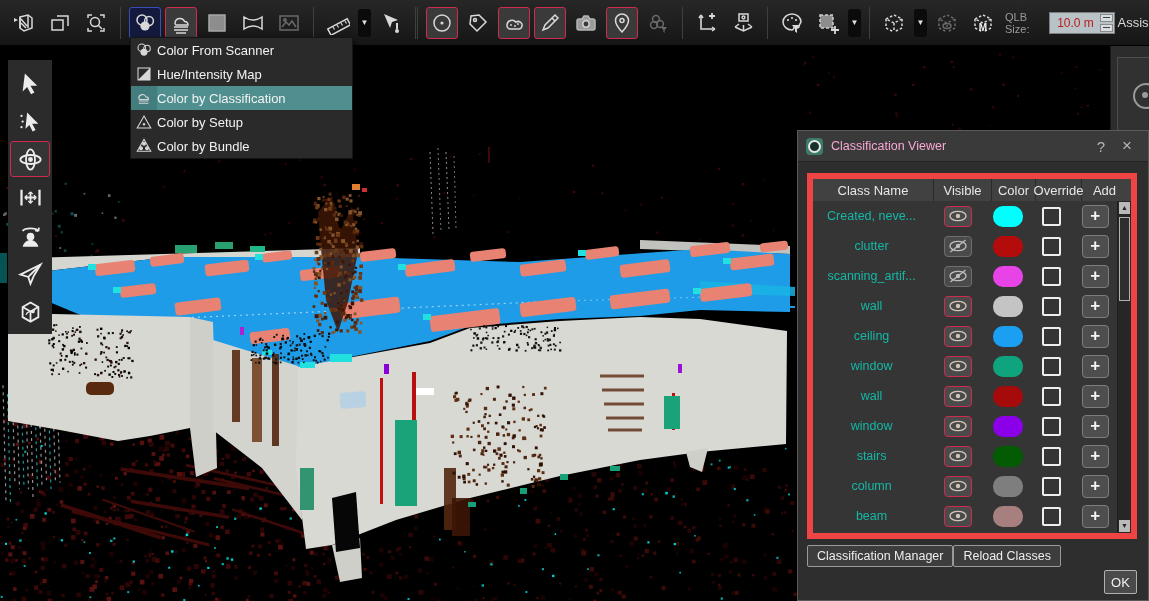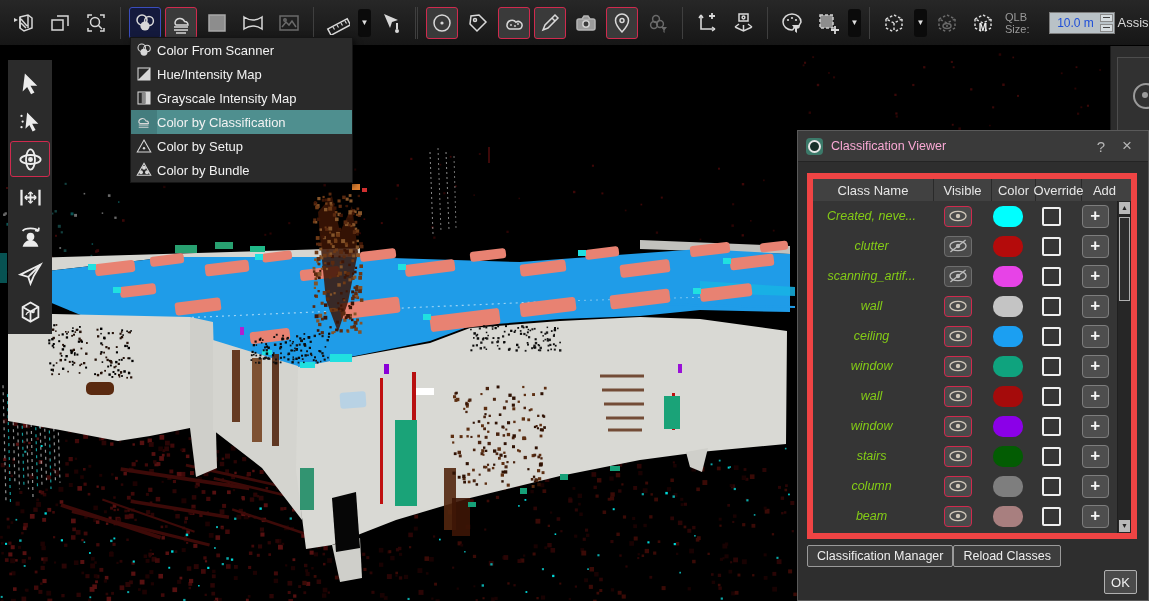--- a/index.html
+++ b/index.html
@@ -16,21 +16,21 @@
   .tbtn.dim svg{stroke:#6a6a6a;}
   .tbtn.dim svg .f{fill:#6a6a6a;}
   .tbtn svg .f{fill:#d8d8d8;stroke:none;}
   .tbtn.act-red{border-color:#d02a4e;background:#3a3a3a;}
   .tbtn.act-blue{border-color:#3a4dbd;background:#141a3d;}
   .dd{width:13px;height:28px;background:#0b0b0b;border-radius:3px;margin:0 2px;flex:none;
       display:flex;align-items:center;justify-content:center;color:#e0e0e0;font-size:8px;}
   .qlb{font-size:11px;line-height:12px;color:#9a9a9a;margin:0 20px 0 4px;flex:none;}
   .qlb-input{width:64px;height:20px;background:#b9c2c7;border:1px solid #7d7d7d;flex:none;
              display:flex;align-items:center;}
-  .qlb-input .val{flex:1;color:#1d4ed8;font-size:12px;text-align:center;}
+  .qlb-input .val{flex:1;color:#b91c1c;font-size:12px;text-align:center;}
   .spin{width:13px;height:18px;margin-right:1px;display:flex;flex-direction:column;gap:2px;flex:none;}
   .spin i{flex:1;background:#d6dcdf;border:1px solid #8a8a8a;position:relative;}
   .spin i:after{content:"";position:absolute;left:2px;right:2px;top:45%;height:1px;background:#444;}
   .assis{font-size:13px;color:#d8d8d8;margin-left:2px;flex:none;}
   
   .viewport{position:absolute;left:0;top:45px;width:1110px;height:556px;z-index:1;background:#000;}
   
   .ltools{position:absolute;left:8px;top:60px;width:44px;background:#2b2b2b;z-index:20;
           display:flex;flex-direction:column;align-items:center;padding:4px 0;}
   .ltool{width:38px;height:34px;margin:1px 0;border-radius:3px;border:1px solid transparent;
@@ -59,21 +59,21 @@
   .ptitle .phelp,.ptitle .pclose{color:#b5b5b5;font-size:15px;width:26px;text-align:center;flex:none;}
   .ptitle .pclose{font-size:17px;}
   .table{position:absolute;left:9px;top:42px;width:330px;height:366px;background:#353535;
          border:6px solid #ef4444;box-sizing:border-box;}
   .thead{display:flex;height:22px;background:#414141;color:#e6e6e6;font-size:13px;}
   .th{display:flex;align-items:center;justify-content:center;border-right:1px solid #2a2a2a;box-sizing:border-box;}
   .tbody{position:absolute;top:22px;left:0;right:14px;bottom:0;overflow:hidden;}
   .trow{display:flex;height:30px;align-items:center;}
   .c{display:flex;align-items:center;justify-content:center;box-sizing:border-box;}
   .w-name{width:121px;}.w-vis{width:58px;}.w-col{width:44px;}.w-ovr{width:46px;}.w-add{width:45px;}
-  .cname{color:#84cc16;white-space:nowrap;font-style:italic;}
+  .cname{color:#14b8a6;white-space:nowrap;}
   .eye{width:28px;height:21px;background:#4a4a4a;border:1px solid #d02a4e;border-radius:4px;
        padding:0;display:flex;align-items:center;justify-content:center;color:#cfc6b8;}
   .eye svg{width:22px;height:14px;}
   .eye .slash{display:none;}
   .eye.off{border-color:#6e6e6e;color:#bdbdbd;}
   .eye.off .slash{display:block;}
   .swatch{width:30px;height:21px;border-radius:10px;display:block;}
   .checkbox{width:15px;height:15px;border:2px solid #efefef;border-radius:2px;display:block;background:transparent;}
   .plus{width:27px;height:23px;background:#4e4e4e;border:1px solid #7d7d7d;border-radius:4px;
         color:#f5f5f5;font-size:17px;font-weight:bold;line-height:18px;padding:0;}
@@ -2240,30 +2240,20 @@
   </div>
   <div class="mitem">
     <span class="mic">
         <svg viewBox="0 0 24 24">
           <rect x="4" y="4" width="16" height="16"></rect>
           <path d="M4 20L20 4V20z" class="f"></path>
         </svg>
       </span>
     <span>Hue/Intensity Map</span>
   </div>
-  <div class="mitem">
-    <span class="mic">
-        <svg viewBox="0 0 24 24">
-          <rect x="4" y="4" width="16" height="16"></rect>
-          <rect x="9" y="4" width="5" height="16" fill="#8a8a8a" stroke="none"></rect>
-          <rect x="14" y="4" width="6" height="16" class="f"></rect>
-        </svg>
-      </span>
-    <span>Grayscale Intensity Map</span>
-  </div>
   <div class="mitem sel">
     <span class="mic">
         <svg viewBox="0 0 24 24">
           <path d="M5 12a5 5 0 019.6-1.5A3.6 3.6 0 0118 14H7a3 3 0 01-2-2z"></path>
           <path d="M5 16h13M5 19h13" stroke-width="1.3"></path>
         </svg>
       </span>
     <span>Color by Classification</span>
   </div>
   <div class="mitem">

